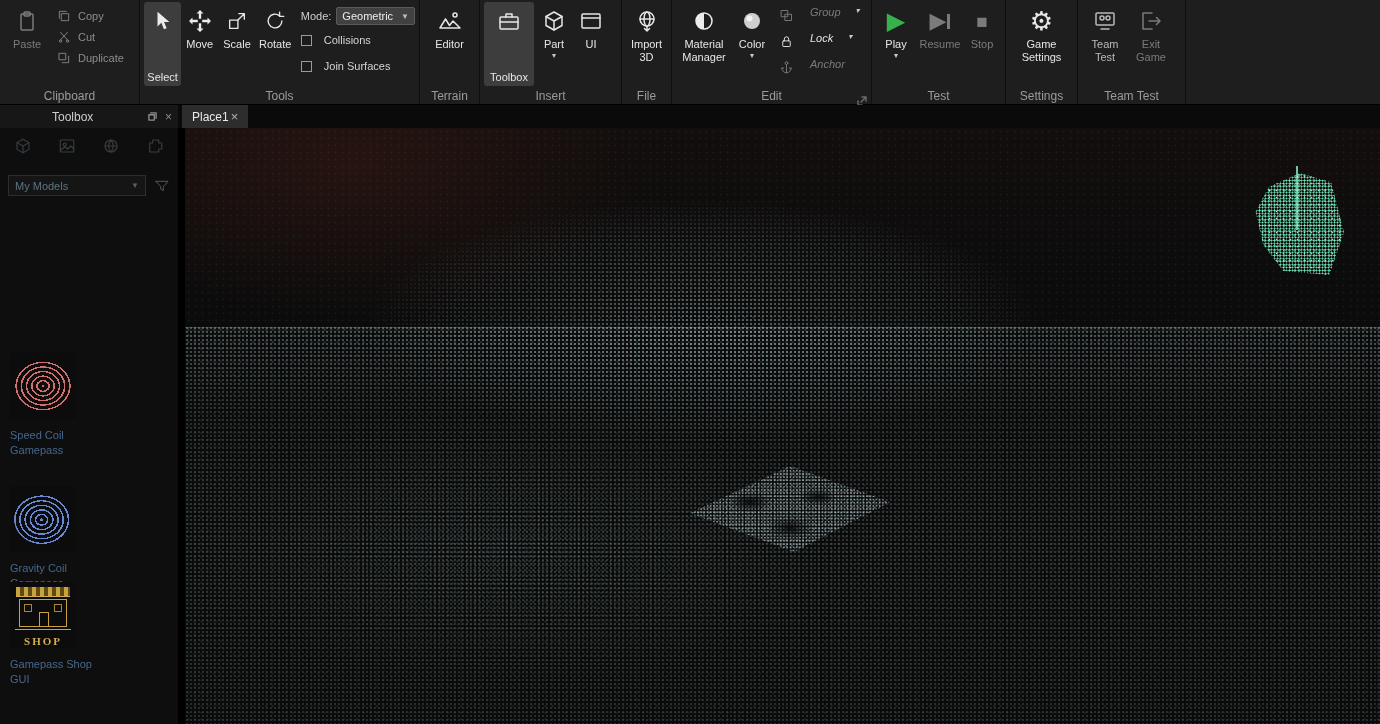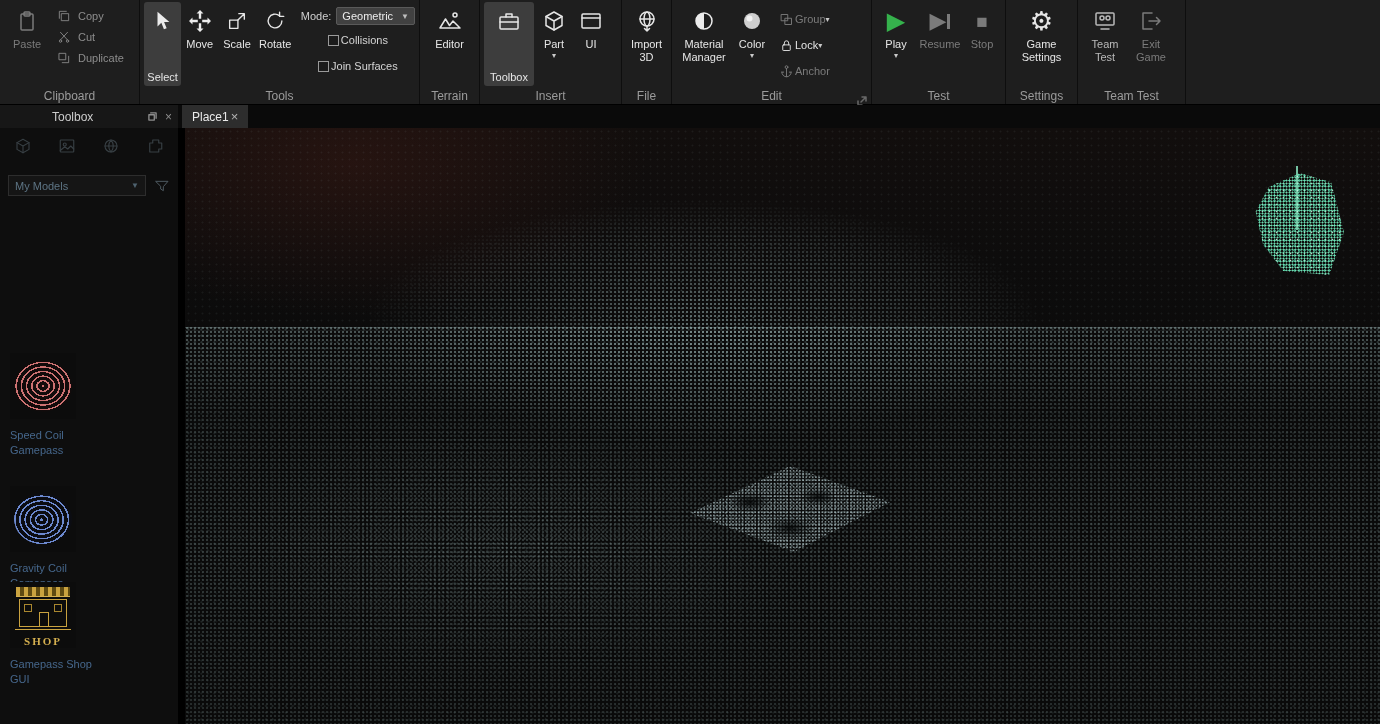--- a/index.html
+++ b/index.html
@@ -24,25 +24,25 @@
 
   .smallcol { display:flex; flex-direction:column; padding:3px 2px; }
   .smallrow { display:flex; align-items:center; gap:6px; font-size:11px; color:#8d8d8d; height:21px; padding:0 4px; }
   .smallrow .sic { width:16px; height:16px; display:flex; align-items:center; justify-content:center; }
 
   .tools-extra { display:flex; flex-direction:column; margin-left:6px; padding-top:3px; font-size:11px; }
   .mode-row { display:flex; align-items:center; gap:5px; height:22px; color:#cfcfcf; }
   .dropdown { background:#414141; border:1px solid #5a5a5a; color:#ececec; font-size:11px;
     height:18px; padding:0 5px; display:flex; align-items:center; gap:8px; border-radius:2px; }
   .dropdown .dd-arrow { font-size:8px; color:#bdbdbd; }
-  .checkrow { display:flex; align-items:center; gap:2px; height:26px; color:#d4d4d4;justify-content:center; }
+  .checkrow { display:flex; align-items:center; gap:12px; height:26px; color:#d4d4d4; }
   .checkbox { width:11px; height:11px; border:1px solid #9a9a9a; background:#1b1b1b; }
 
   .editcol { display:flex; flex-direction:column; margin-left:5px; padding-top:4px; }
-  .editrow { display:flex; align-items:center; gap:0; height:26px; font-size:11px; color:#e2e2e2; }
+  .editrow { display:flex; align-items:flex-start; gap:15px; height:26px; font-size:11px; color:#e2e2e2;font-style:italic; }
   .editrow.dim { color:#7b7b7b; }
   .editrow .sic { width:18px; height:18px; display:flex; align-items:center; justify-content:center; }
   .launcher { position:absolute; right:4px; bottom:2px; width:10px; height:10px; opacity:.6; }
 
   svg.icon { stroke:currentColor; fill:none; stroke-width:1.5; stroke-linecap:round; stroke-linejoin:round; }
   .glyph { font-size:22px; line-height:1; }
   .play-glyph { color:#35b24c; font-size:24px; }
   .gear-glyph { font-size:26px; }
   .resume-wrap { display:flex; align-items:center; color:#7b7b7b; }
   .resume-bar { width:3px; height:15px; background:currentColor; margin-left:1px; }

